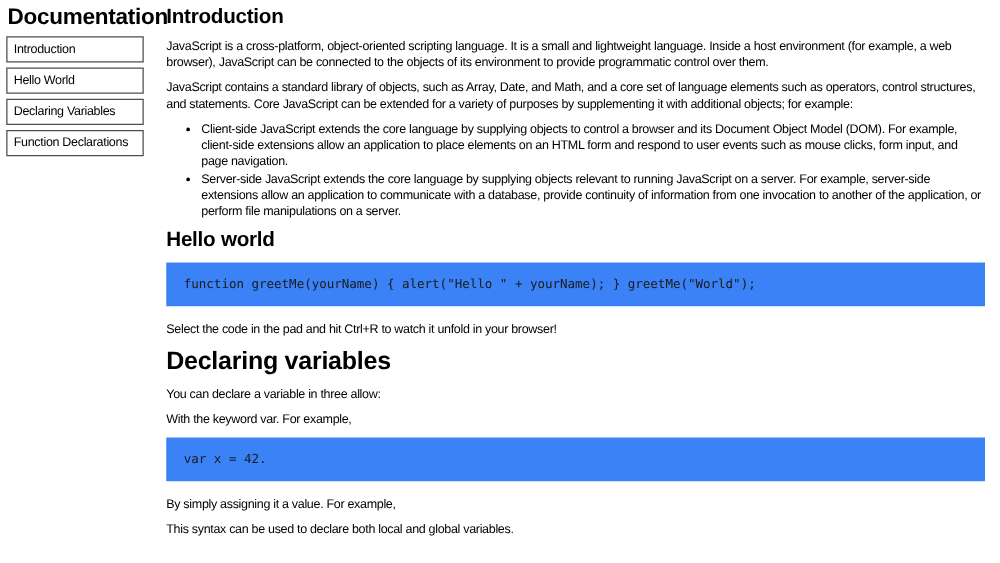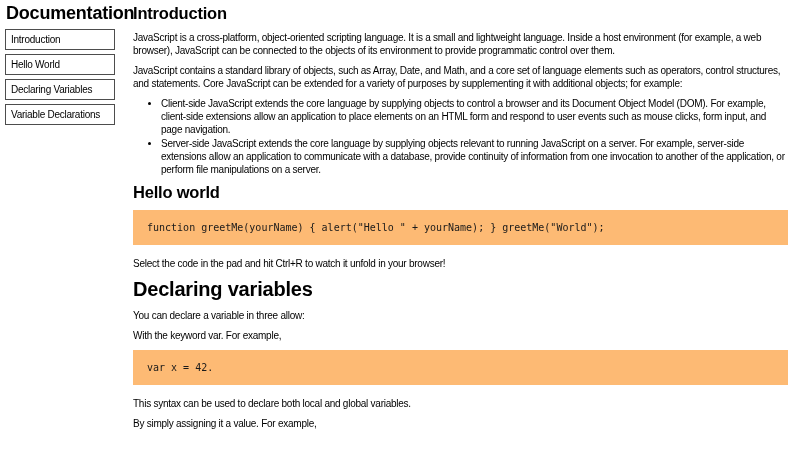--- a/index.html
+++ b/index.html
@@ -65,21 +65,21 @@
     line-height: 25px;
     font-weight: bold;
     margin: 4px 0 7px 0;
     letter-spacing: -0.2px;
   }
   .main p { margin: 7px 0; }
   .main ul { margin: 7px 0; padding-left: 28px; }
   .main li { margin: 0 0 1px 0; }
 
   pre.code-block {
-    background: #fdba74;
+    background: #3b82f6;
     margin: 8px 0 12px 0;
     padding: 11px 10px 11px 14px;
     font-family: "DejaVu Sans Mono", monospace;
     font-size: 10px;
     line-height: 13px;
     letter-spacing: 0;
     color: #1a1a1a;
     white-space: pre;
     overflow: hidden;
   }
@@ -88,21 +88,21 @@
 <body>
 
 <div class="page">
 
   <div class="sidebar">
     <div class="sidebar-title">Documentation</div>
     <nav>
       <a class="nav-item" href="#">Introduction</a>
       <a class="nav-item" href="#">Hello World</a>
       <a class="nav-item" href="#">Declaring Variables</a>
-      <a class="nav-item" href="#">Variable Declarations</a>
+      <a class="nav-item" href="#">Function Declarations</a>
     </nav>
   </div>
 
   <div class="main">
 
     <section>
       <h2>Introduction</h2>
       <p>JavaScript is a cross-platform, object-oriented scripting language. It is a small and lightweight language. Inside a host environment (for example, a web browser), JavaScript can be connected to the objects of its environment to provide programmatic control over them.</p>
       <p>JavaScript contains a standard library of objects, such as Array, Date, and Math, and a core set of language elements such as operators, control structures, and statements. Core JavaScript can be extended for a variety of purposes by supplementing it with additional objects; for example:</p>
       <ul>
@@ -115,19 +115,19 @@
       <h2>Hello world</h2>
       <pre class="code-block">function greetMe(yourName) { alert("Hello " + yourName); } greetMe("World");</pre>
       <p>Select the code in the pad and hit Ctrl+R to watch it unfold in your browser!</p>
     </section>
 
     <section>
       <h1>Declaring variables</h1>
       <p>You can declare a variable in three allow:</p>
       <p>With the keyword var. For example,</p>
       <pre class="code-block">var x = 42.</pre>
+      <p>By simply assigning it a value. For example,</p>
       <p>This syntax can be used to declare both local and global variables.</p>
-      <p>By simply assigning it a value. For example,</p>
 
     </section>
 
   </div>
 </div>
 
 </body></html>

